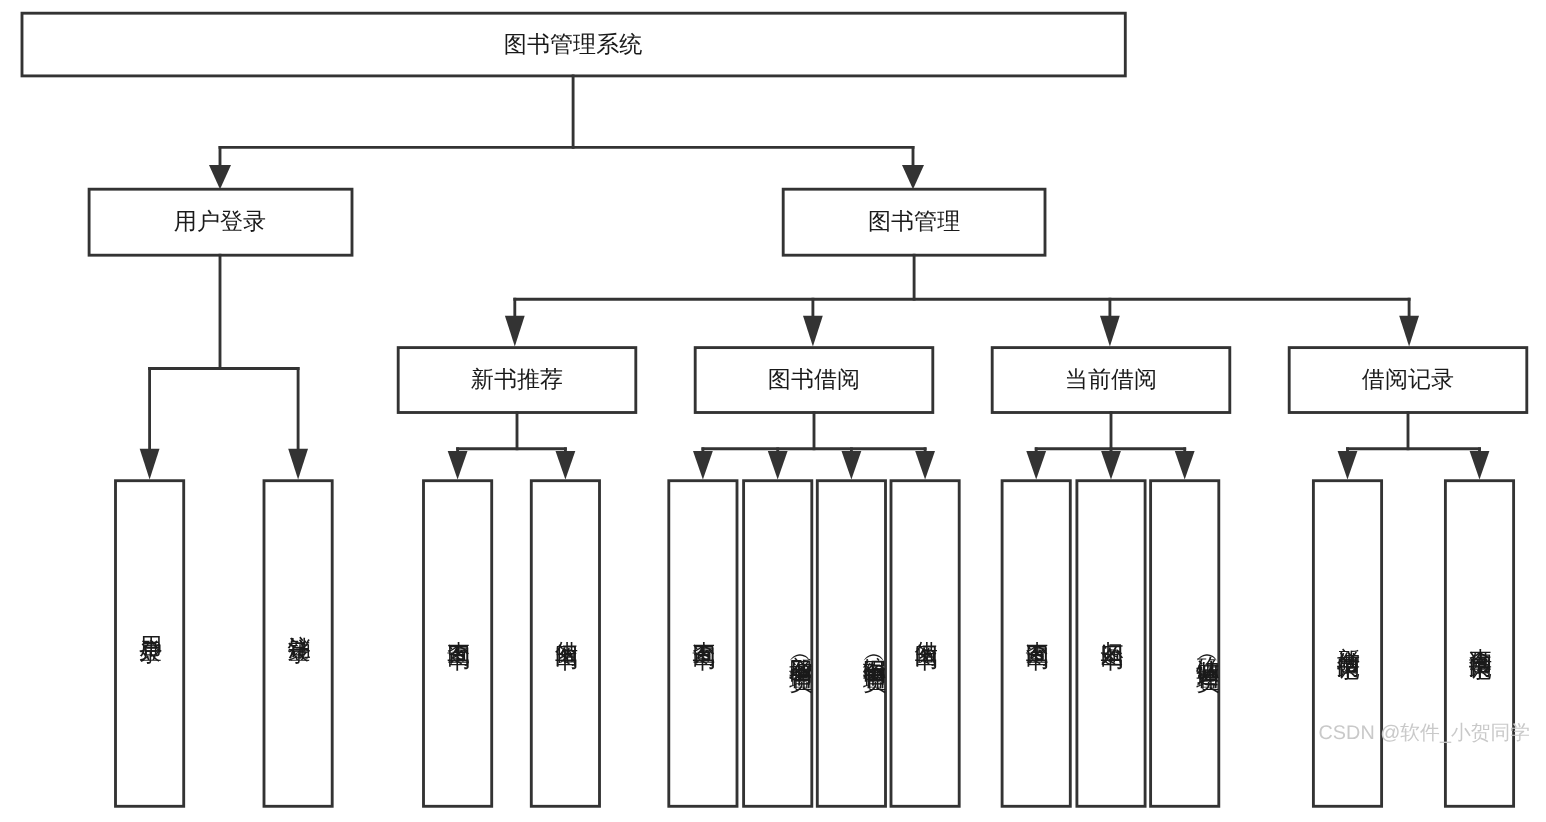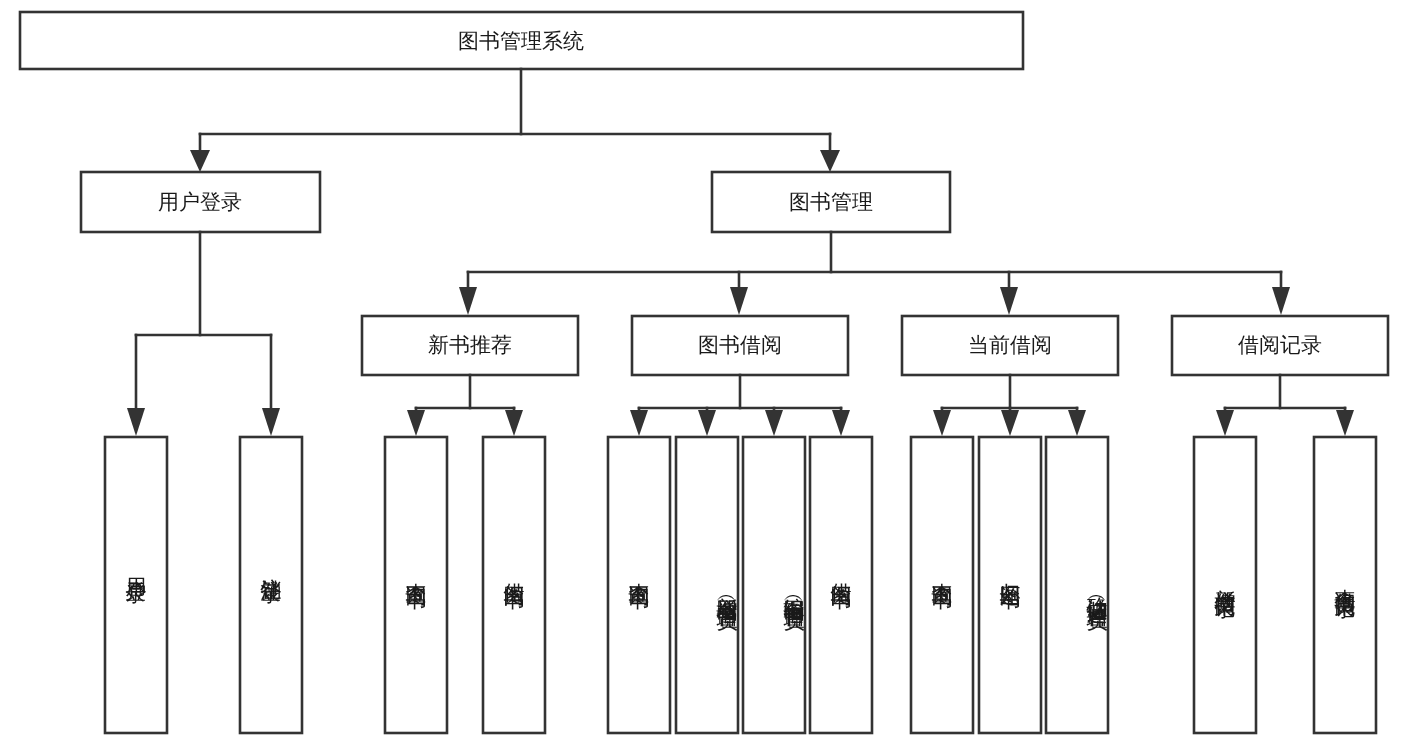--- a/index.html
+++ b/index.html
@@ -197,13 +197,14 @@
   <div class="vlabel" style="left:743px; top:441px; width:62px; height:296px; display:flex; align-items:flex-start; justify-content:center; box-sizing:border-box;">编辑图书（管理员）</div>
   <div class="vlabel" style="left:810px; top:437px; width:62px; height:296px; display:flex; align-items:center; justify-content:center; padding-bottom:30px; box-sizing:border-box;">借阅图书</div>
 
   <div class="vlabel" style="left:911px; top:437px; width:62px; height:296px; display:flex; align-items:center; justify-content:center; padding-bottom:30px; box-sizing:border-box;">查询图书</div>
   <div class="vlabel" style="left:979px; top:437px; width:62px; height:296px; display:flex; align-items:center; justify-content:center; padding-bottom:30px; box-sizing:border-box;">归还图书</div>
   <div class="vlabel" style="left:1046px; top:441px; width:62px; height:296px; display:flex; align-items:flex-start; justify-content:center; box-sizing:border-box;">确认归还（管理员）</div>
 
   <div class="vlabel" style="left:1194px; top:437px; width:62px; height:296px; display:flex; align-items:center; justify-content:center; padding-bottom:14px; box-sizing:border-box;">新增借阅记录</div>
   <div class="vlabel" style="left:1314px; top:437px; width:62px; height:296px; display:flex; align-items:center; justify-content:center; padding-bottom:14px; box-sizing:border-box;">查询借阅记录</div>
 
+  <div class="watermark">CSDN @软件_小贺同学</div>
 </div>
 
 </body></html>

